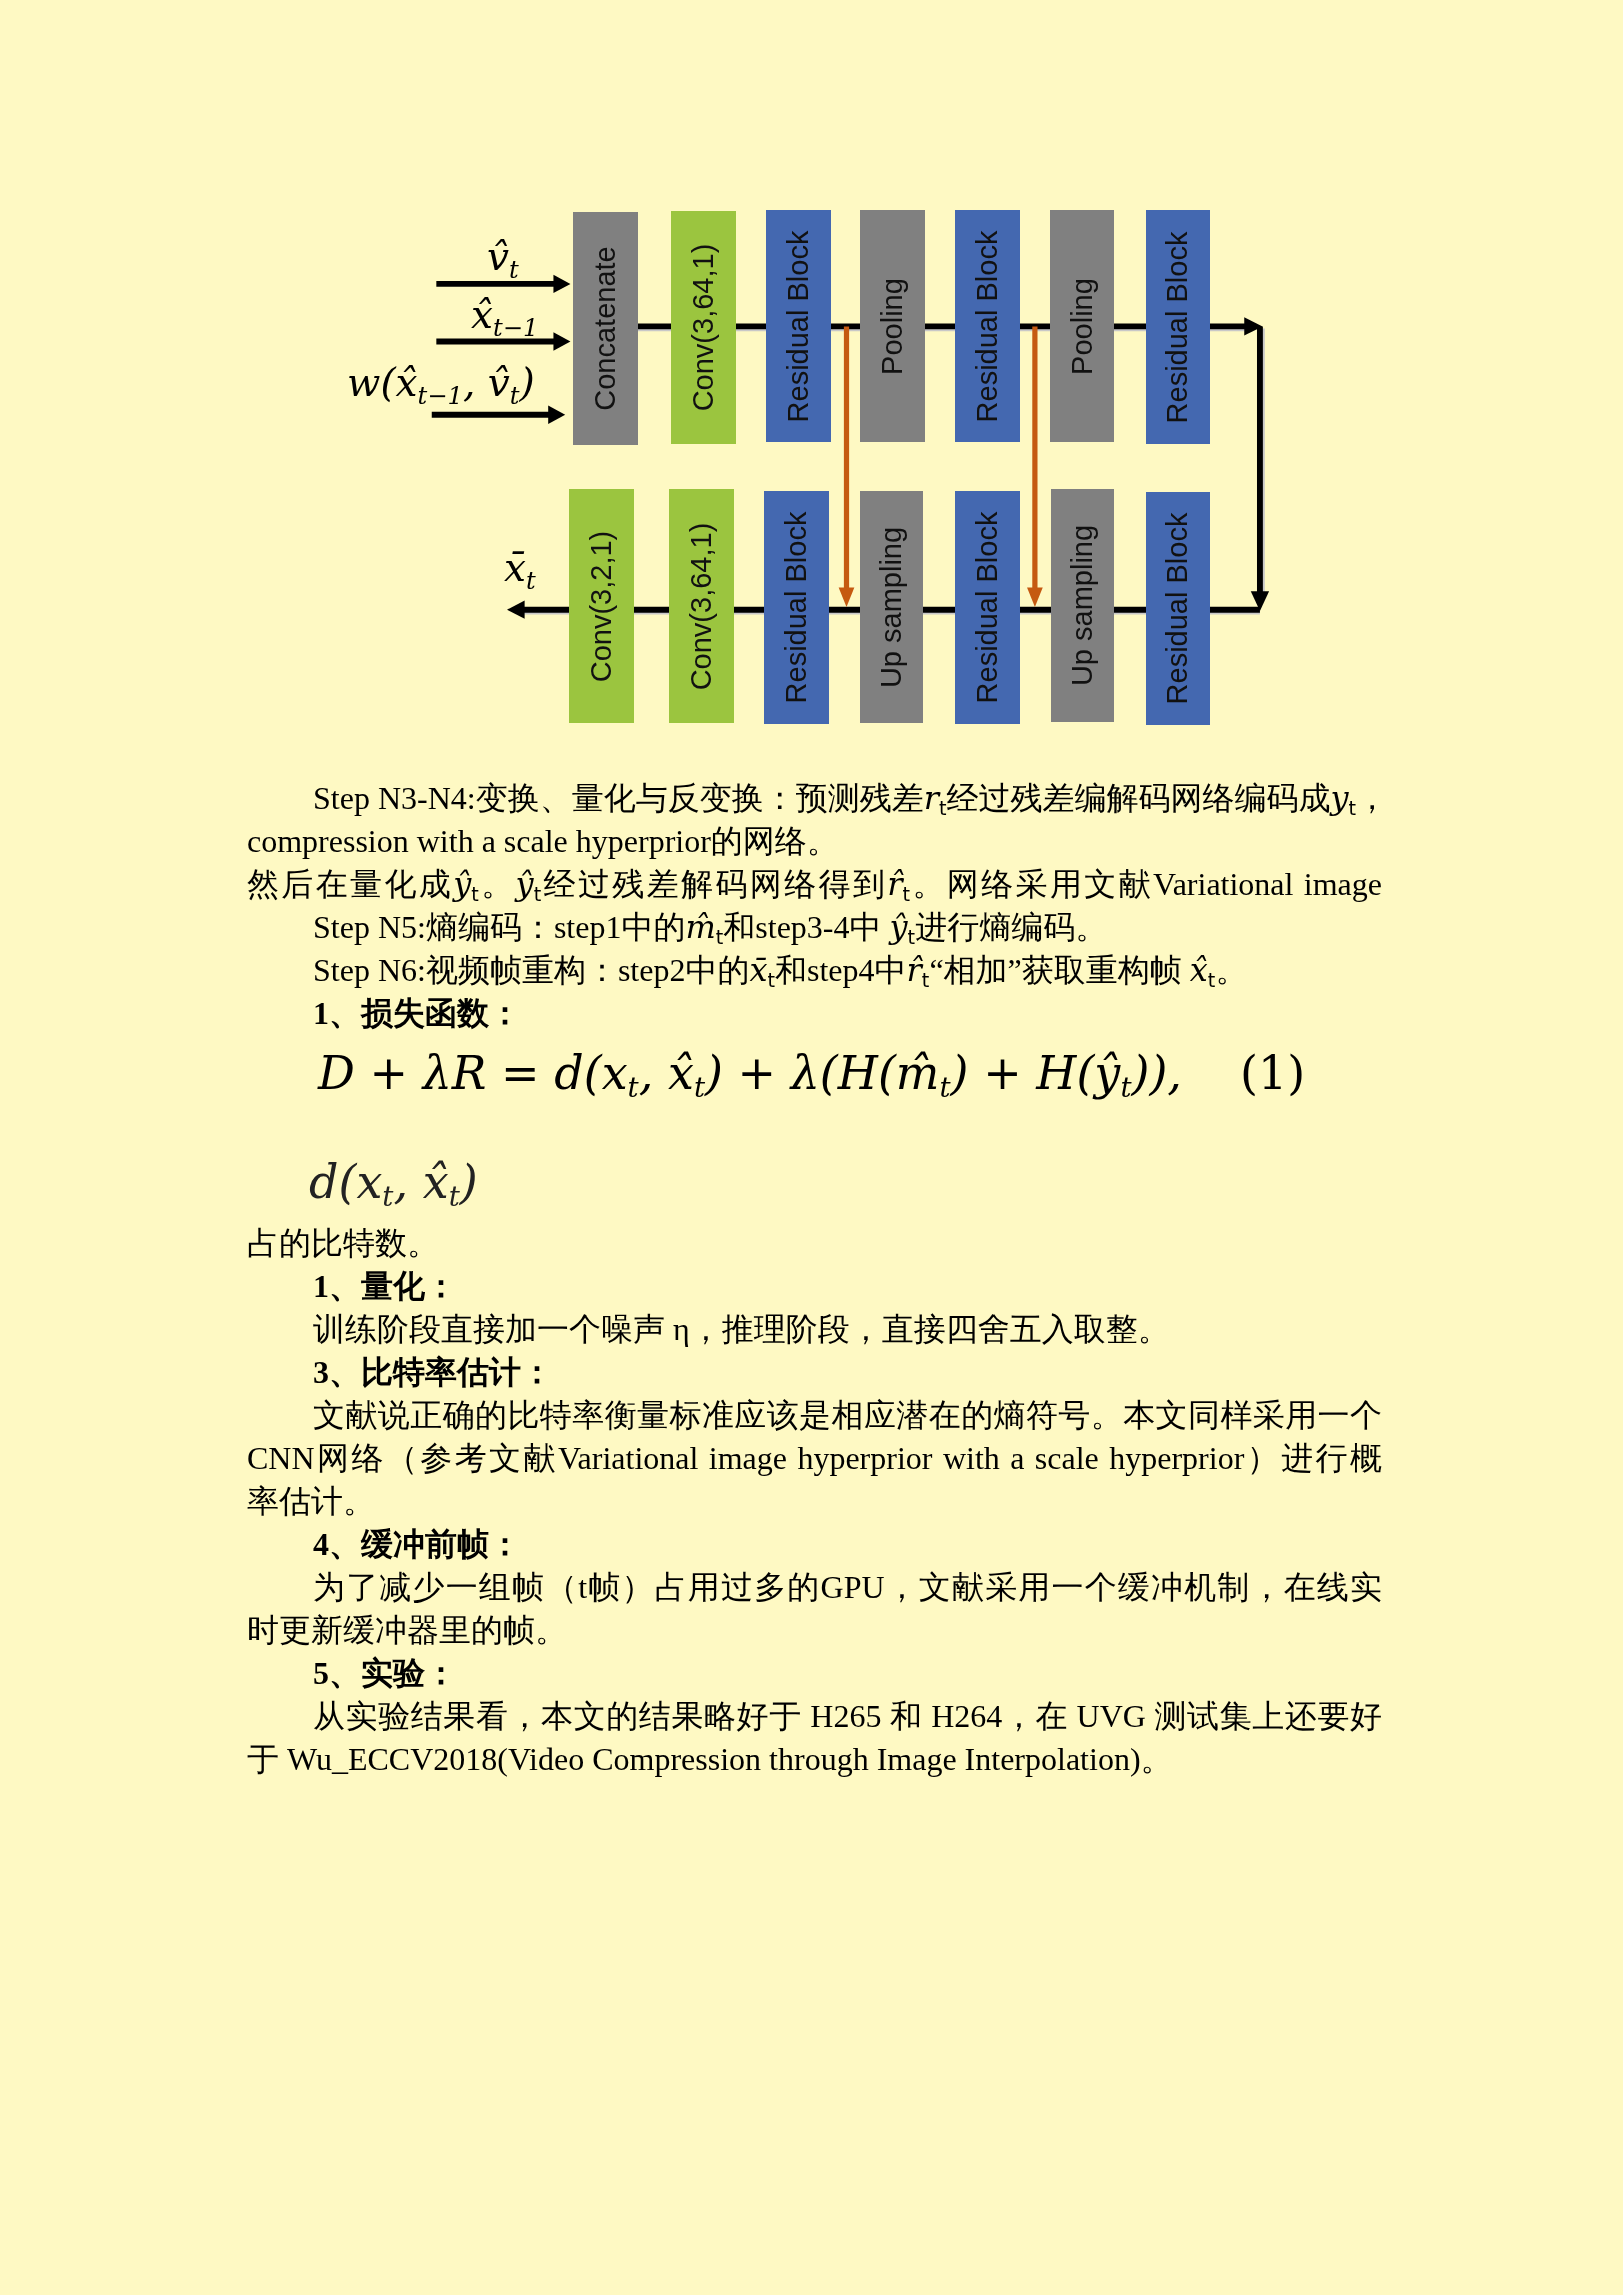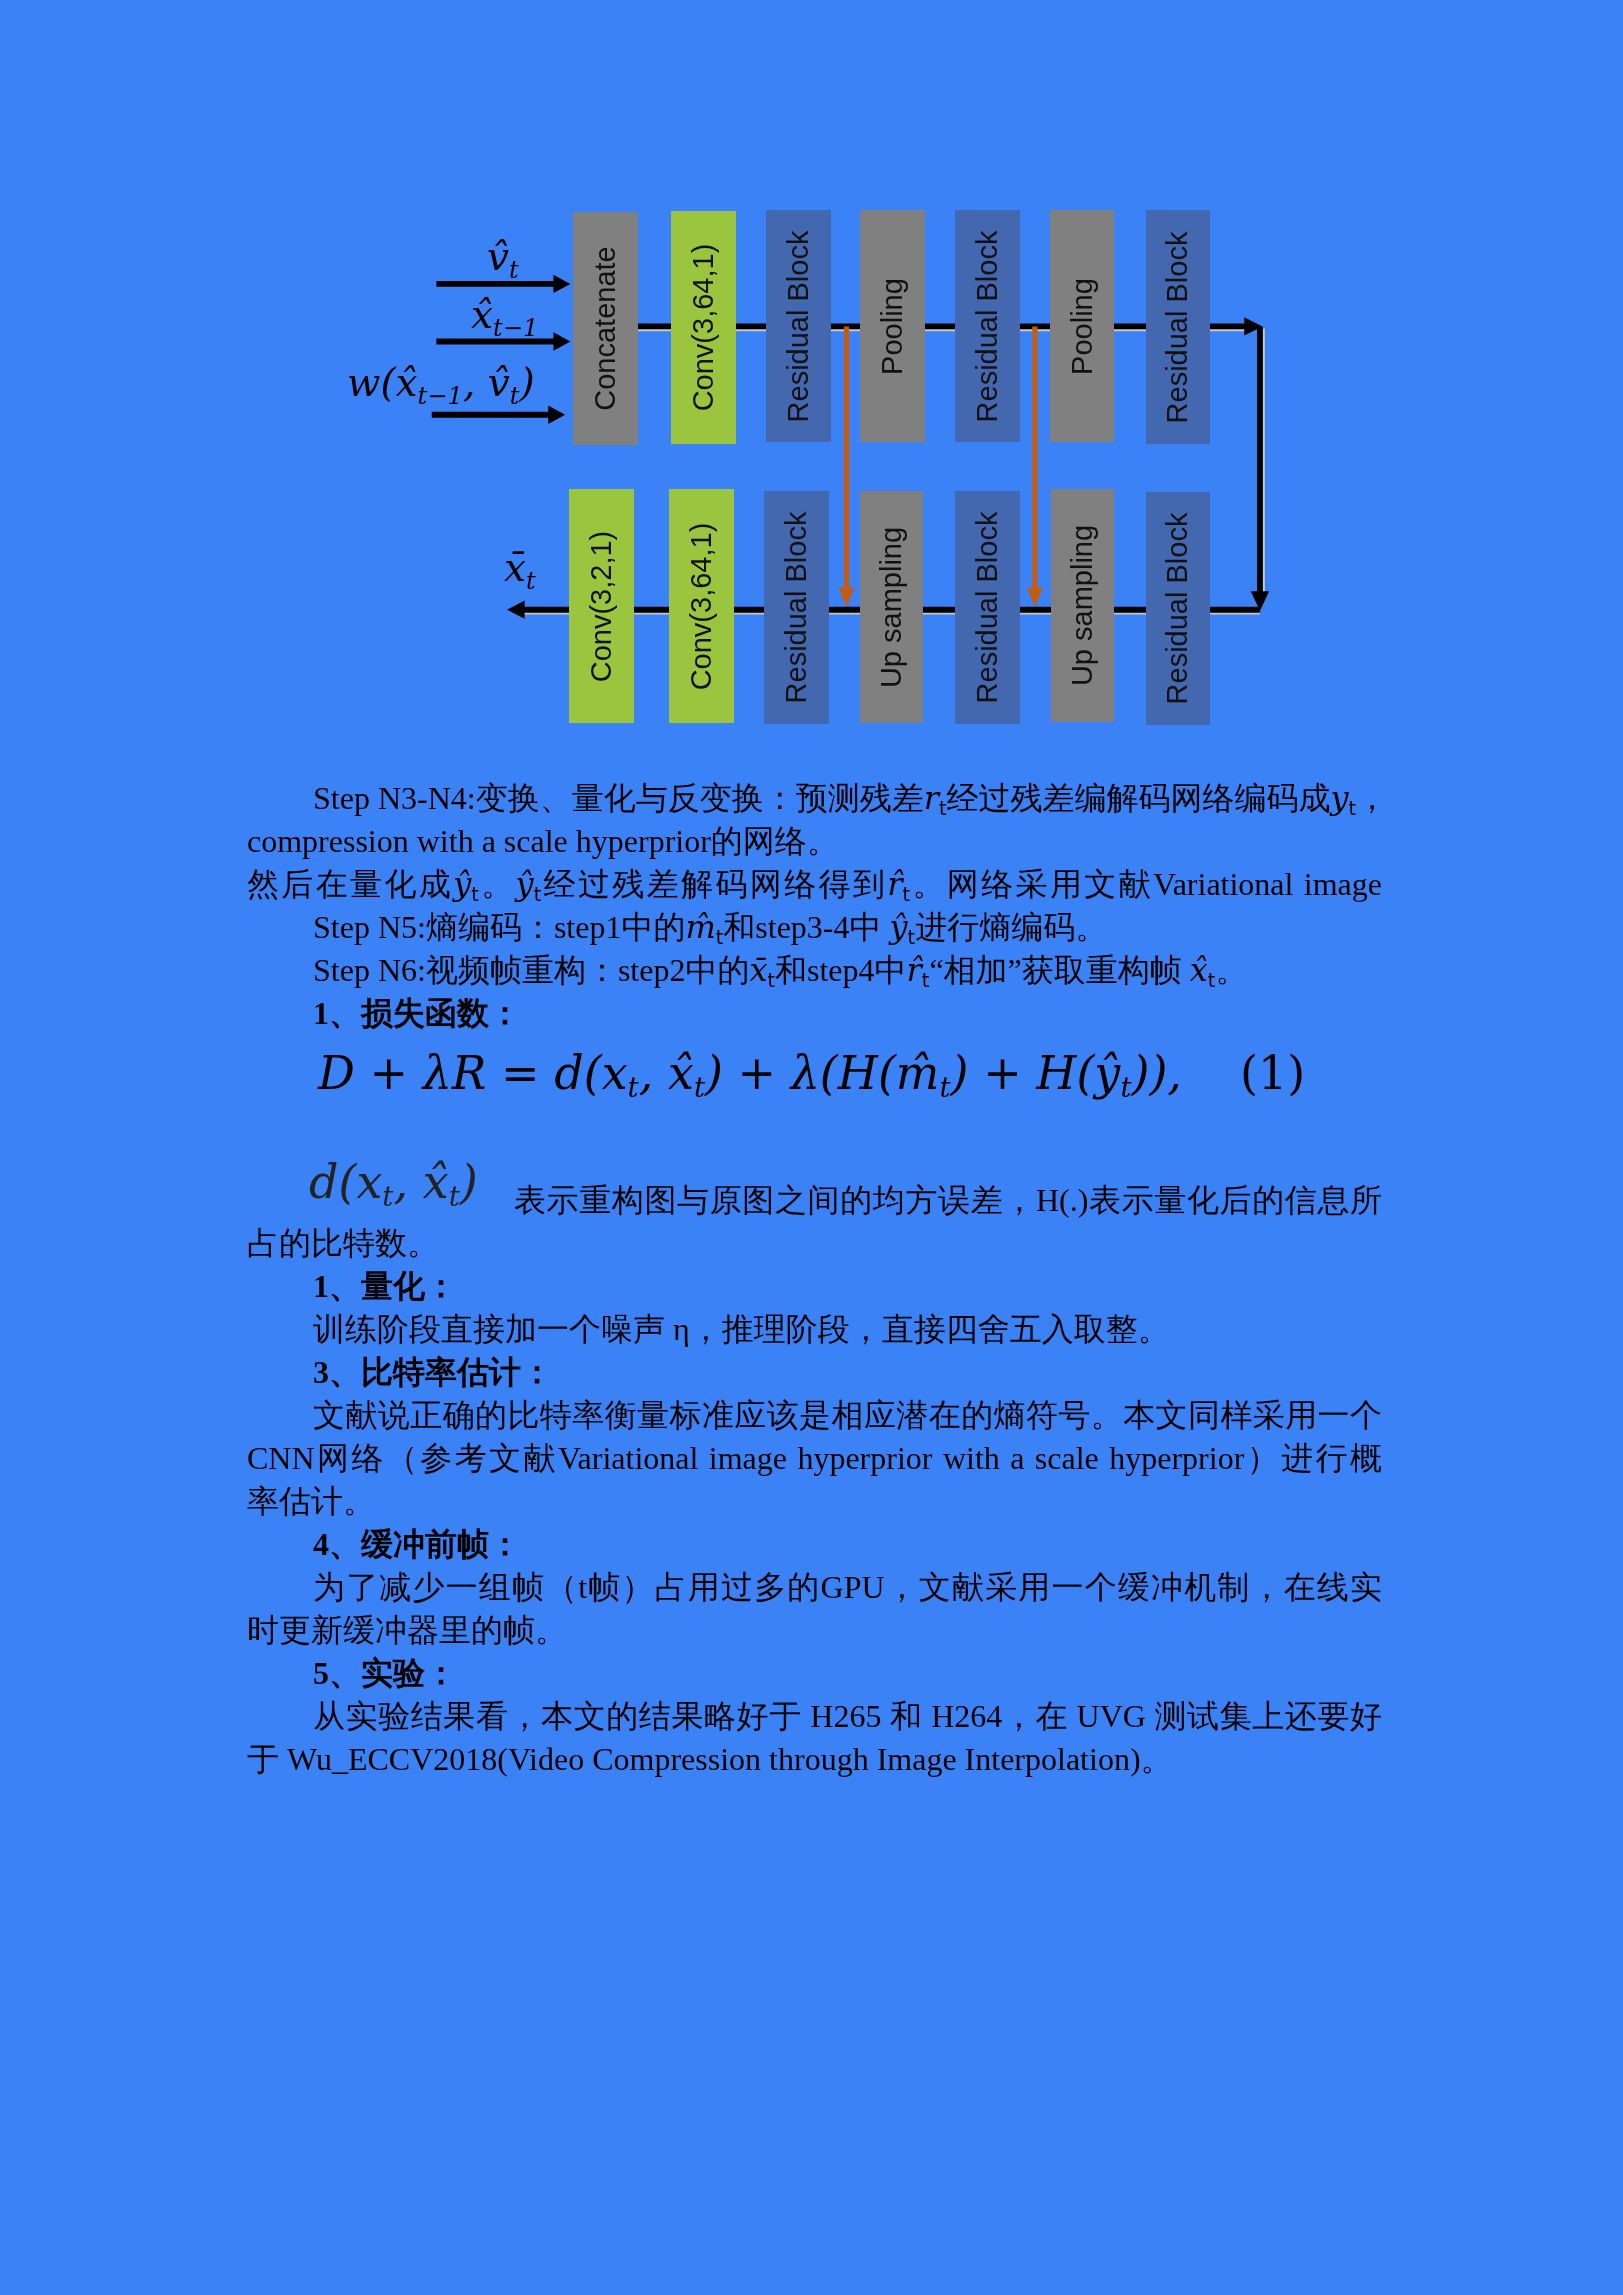--- a/index.html
+++ b/index.html
@@ -1,20 +1,20 @@
 <!DOCTYPE html>
 <html style="font-size:10.5px"><head>
 <meta charset="utf-8">
 <style>
   html, body { margin: 0; padding: 0; background: #ffffff; }
   #page {
     position: relative;
     width: 1623px;
     height: 2295px;
-    background: #3b82f6;
+    background: #fef9c3;
     overflow: hidden;
     font-family: "Liberation Serif", "DejaVu Serif", serif;
     color: #000;
   }
   
   #diagram { position: absolute; left: 0; top: 0; width: 1623px; height: 785px; }
   #diagram svg.wires { position: absolute; left: 0; top: 0; z-index: 1; }
   .box {
     position: absolute;
     z-index: 2;
@@ -202,21 +202,21 @@
     <div class="line indent"><span>Step N5:熵编码：step1中的</span><span class="mi">m̂</span><sub class="ms">t</sub><span>和step3-4中 </span><span class="mi">ŷ</span><sub class="ms">t</sub><span>进行熵编码。</span></div>
     <div class="line indent"><span>Step N6:视频帧重构：step2中的</span><span class="mi">x̄</span><sub class="ms">t</sub><span>和step4中</span><span class="mi">r̂</span><sub class="ms">t</sub><span>“相加”获取重构帧 </span><span class="mi">x̂</span><sub class="ms">t</sub><span>。</span></div>
     <div class="line indent bold">1、损失函数：</div>
   </div>
 
   <div id="formula"><span>D + λR = d(x</span><sub>t</sub><span>, x̂</span><sub>t</sub><span>) + λ(H(m̂</span><sub>t</sub><span>) + H(ŷ</span><sub>t</sub><span>)),</span></div>
   <div id="formula-number">(1)</div>
 
   <div class="block" style="top:1179px;">
     <div class="line l8 full">
-      <span id="inline-formula"><span>d(x</span><sub>t</sub><span>, x̂</span><sub>t</sub><span>)</span></span><span>表示重构图与原图之间的均方误差，H(.)表示量化后的信息所</span>
+      <span id="inline-formula"><span>d(x</span><sub>t</sub><span>, x̂</span><sub>t</sub><span>)</span></span>
     </div>
     <div class="line">占的比特数。</div>
     <div class="line indent bold">1、量化：</div>
     <div class="line indent">训练阶段直接加一个噪声 η，推理阶段，直接四舍五入取整。</div>
     <div class="line indent bold">3、比特率估计：</div>
     <div class="line indent full">文献说正确的比特率衡量标准应该是相应潜在的熵符号。本文同样采用一个</div>
     <div class="line full">CNN网络（参考文献Variational image hyperprior with a scale hyperprior）进行概</div>
     <div class="line">率估计。</div>
     <div class="line indent bold">4、缓冲前帧：</div>
     <div class="line indent full">为了减少一组帧（t帧）占用过多的GPU，文献采用一个缓冲机制，在线实</div>

